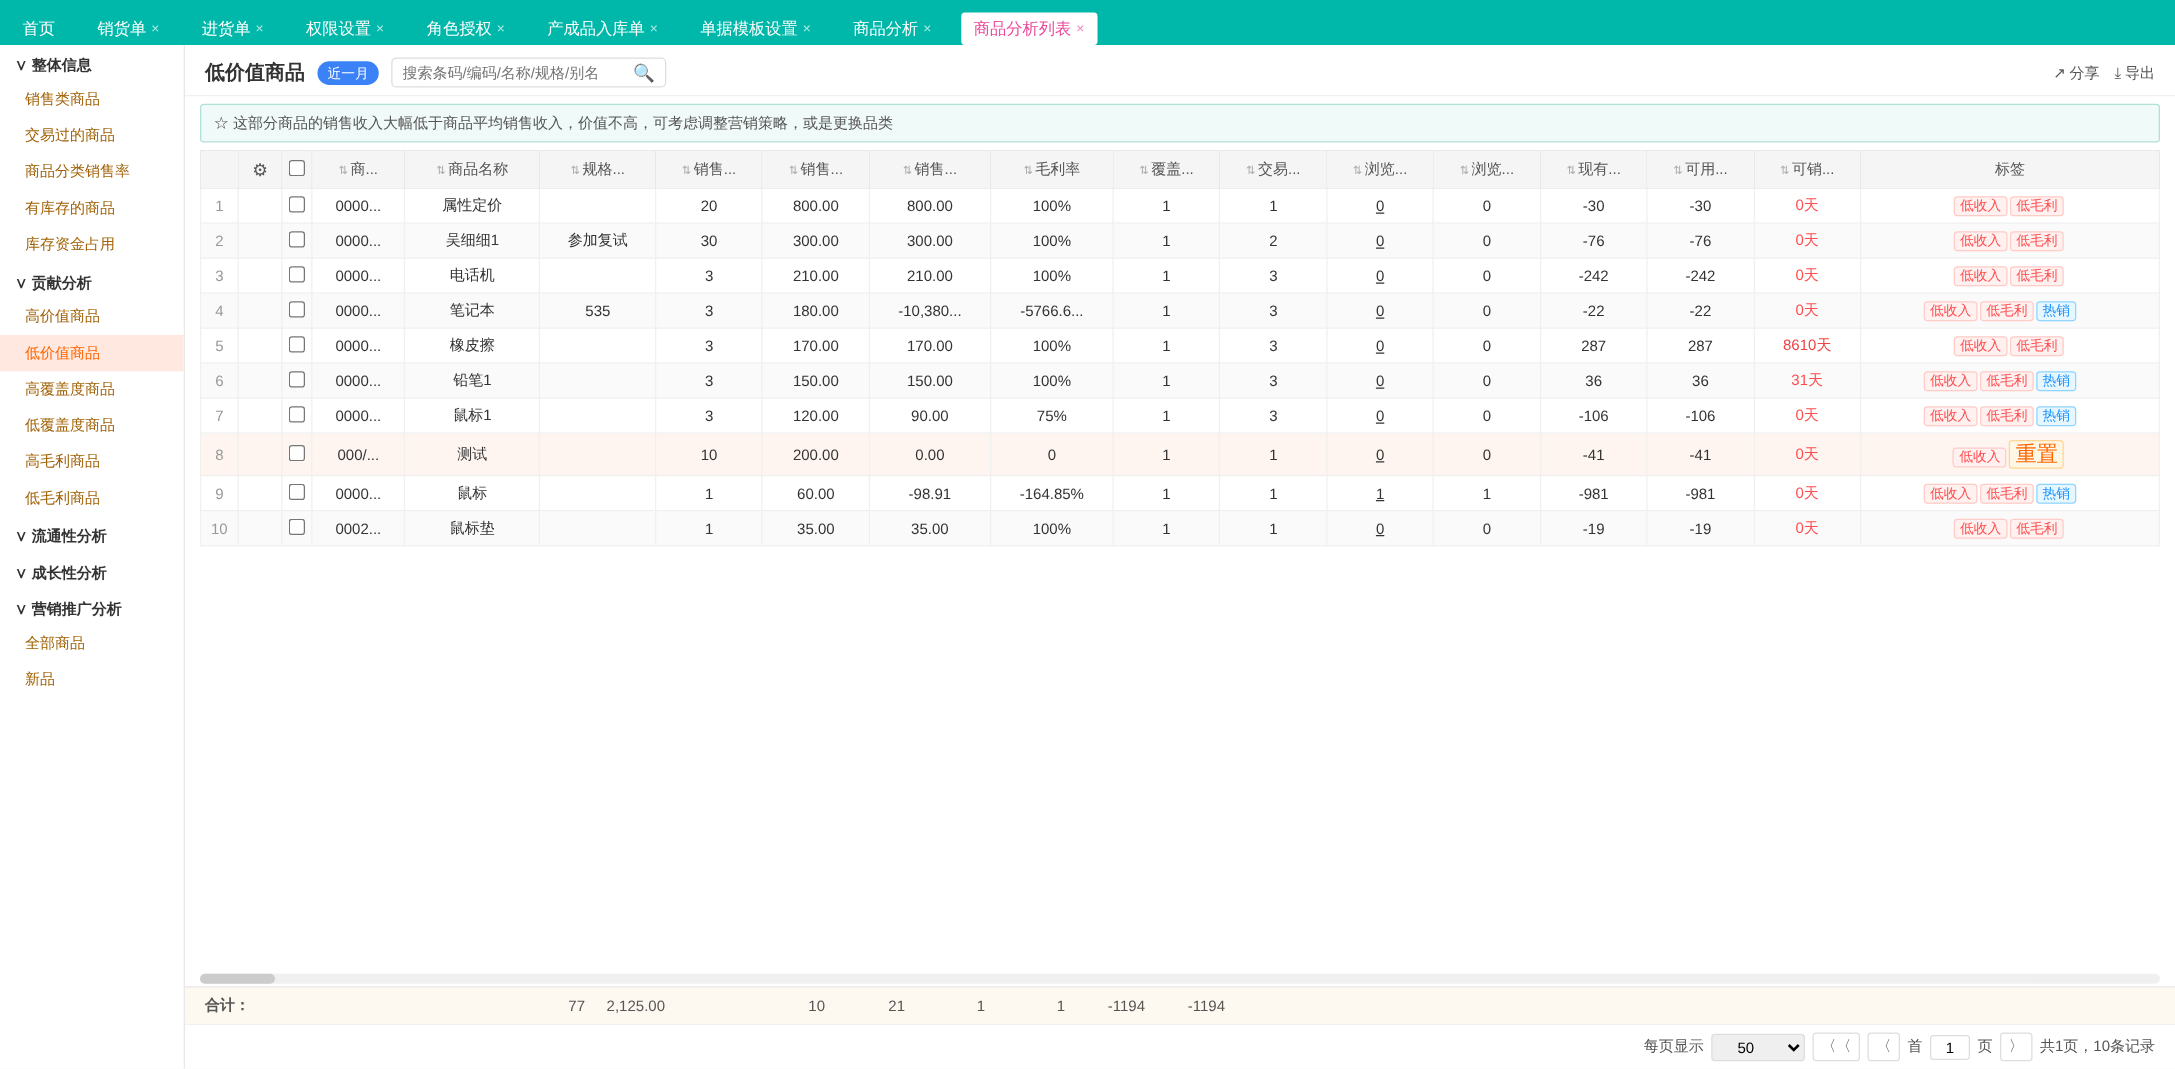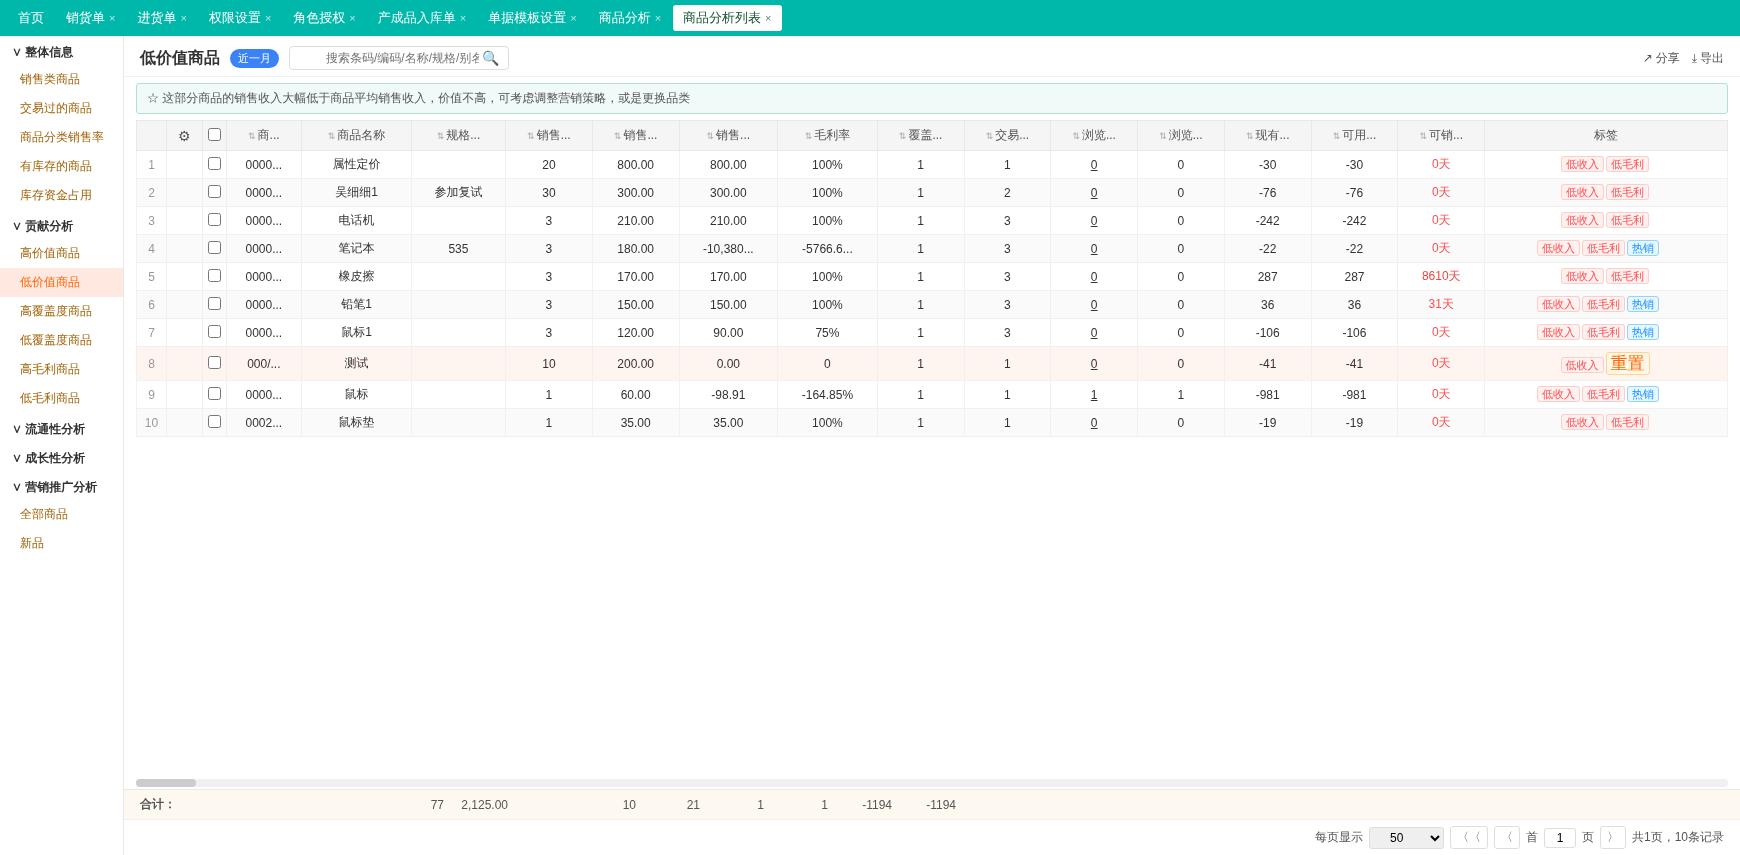--- a/index.html
+++ b/index.html
@@ -3,47 +3,47 @@
   <meta charset="utf-8">
   <style>
     * { box-sizing: border-box; margin: 0; padding: 0; font-family: 'Microsoft YaHei', Arial, sans-serif; font-size: 12px; }
     body { background: #f5f5f5; overflow: hidden; }
 
     
     .top-nav {
       background: #00b8a9;
       height: 36px;
       display: flex;
-      align-items: center;
+      align-items: flex-end;
       padding: 0 8px;
-      gap: 2px;
+      gap: 14px;
     }
     .nav-item {
       color: #fff;
       padding: 4px 10px;
       cursor: pointer;
       border-radius: 3px;
       white-space: nowrap;
       display: flex;
       align-items: center;
       gap: 4px;
       font-size: 13px;
     }
-    .nav-item.active { background: #fff; color: #14532d; }
+    .nav-item.active { background: #fff; color: #ec4899; }
     .nav-item .close-x { font-size: 11px; opacity: 0.7; }
 
     
     .main-layout {
       display: flex;
       height: calc(100vh - 36px);
     }
 
     
     .sidebar {
-      width: 124px;
+      width: 148px;
       background: #fff;
       border-right: 1px solid #e8e8e8;
       overflow-y: auto;
       flex-shrink: 0;
     }
     .sidebar-group-title {
       color: #333;
       font-weight: bold;
       padding: 8px 12px 4px;
       display: flex;
@@ -97,21 +97,20 @@
       align-items: center;
       gap: 4px;
       width: 220px;
     }
     .search-box input {
       border: none;
       outline: none;
       font-size: 12px;
       color: #999;
       width: 100%;
-      margin-left: 28px;
     }
     .search-icon { color: #ff6600; font-size: 14px; }
     .header-actions {
       margin-left: auto;
       display: flex;
       gap: 12px;
     }
     .header-btn {
       color: #555;
       cursor: pointer;

